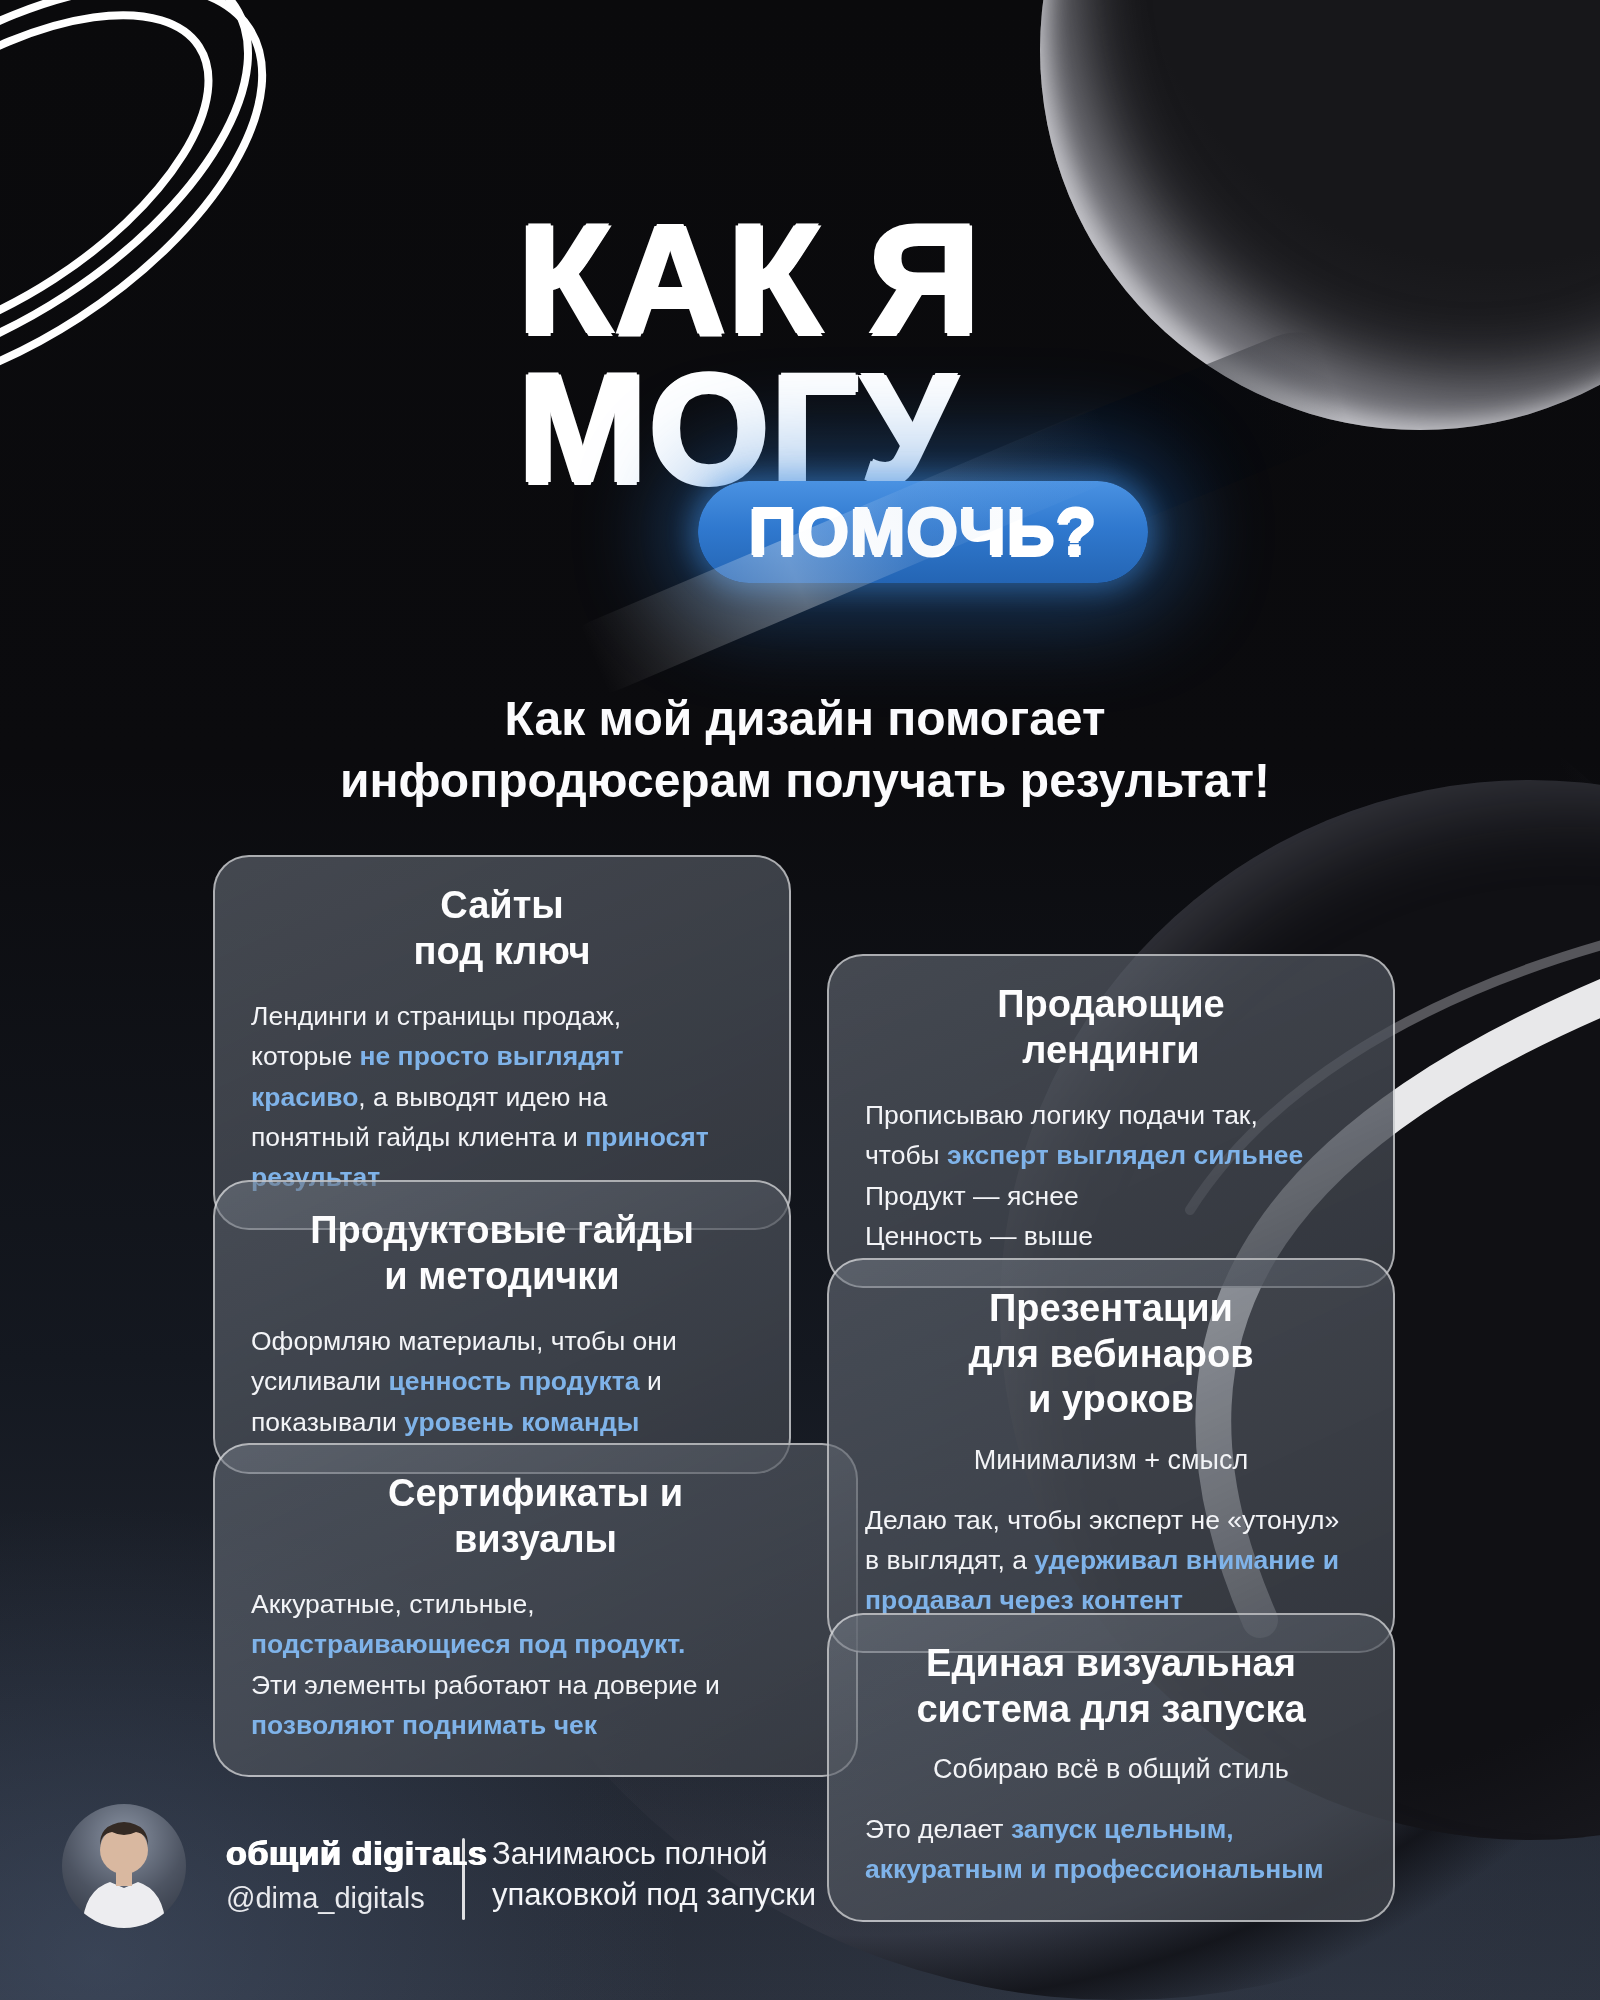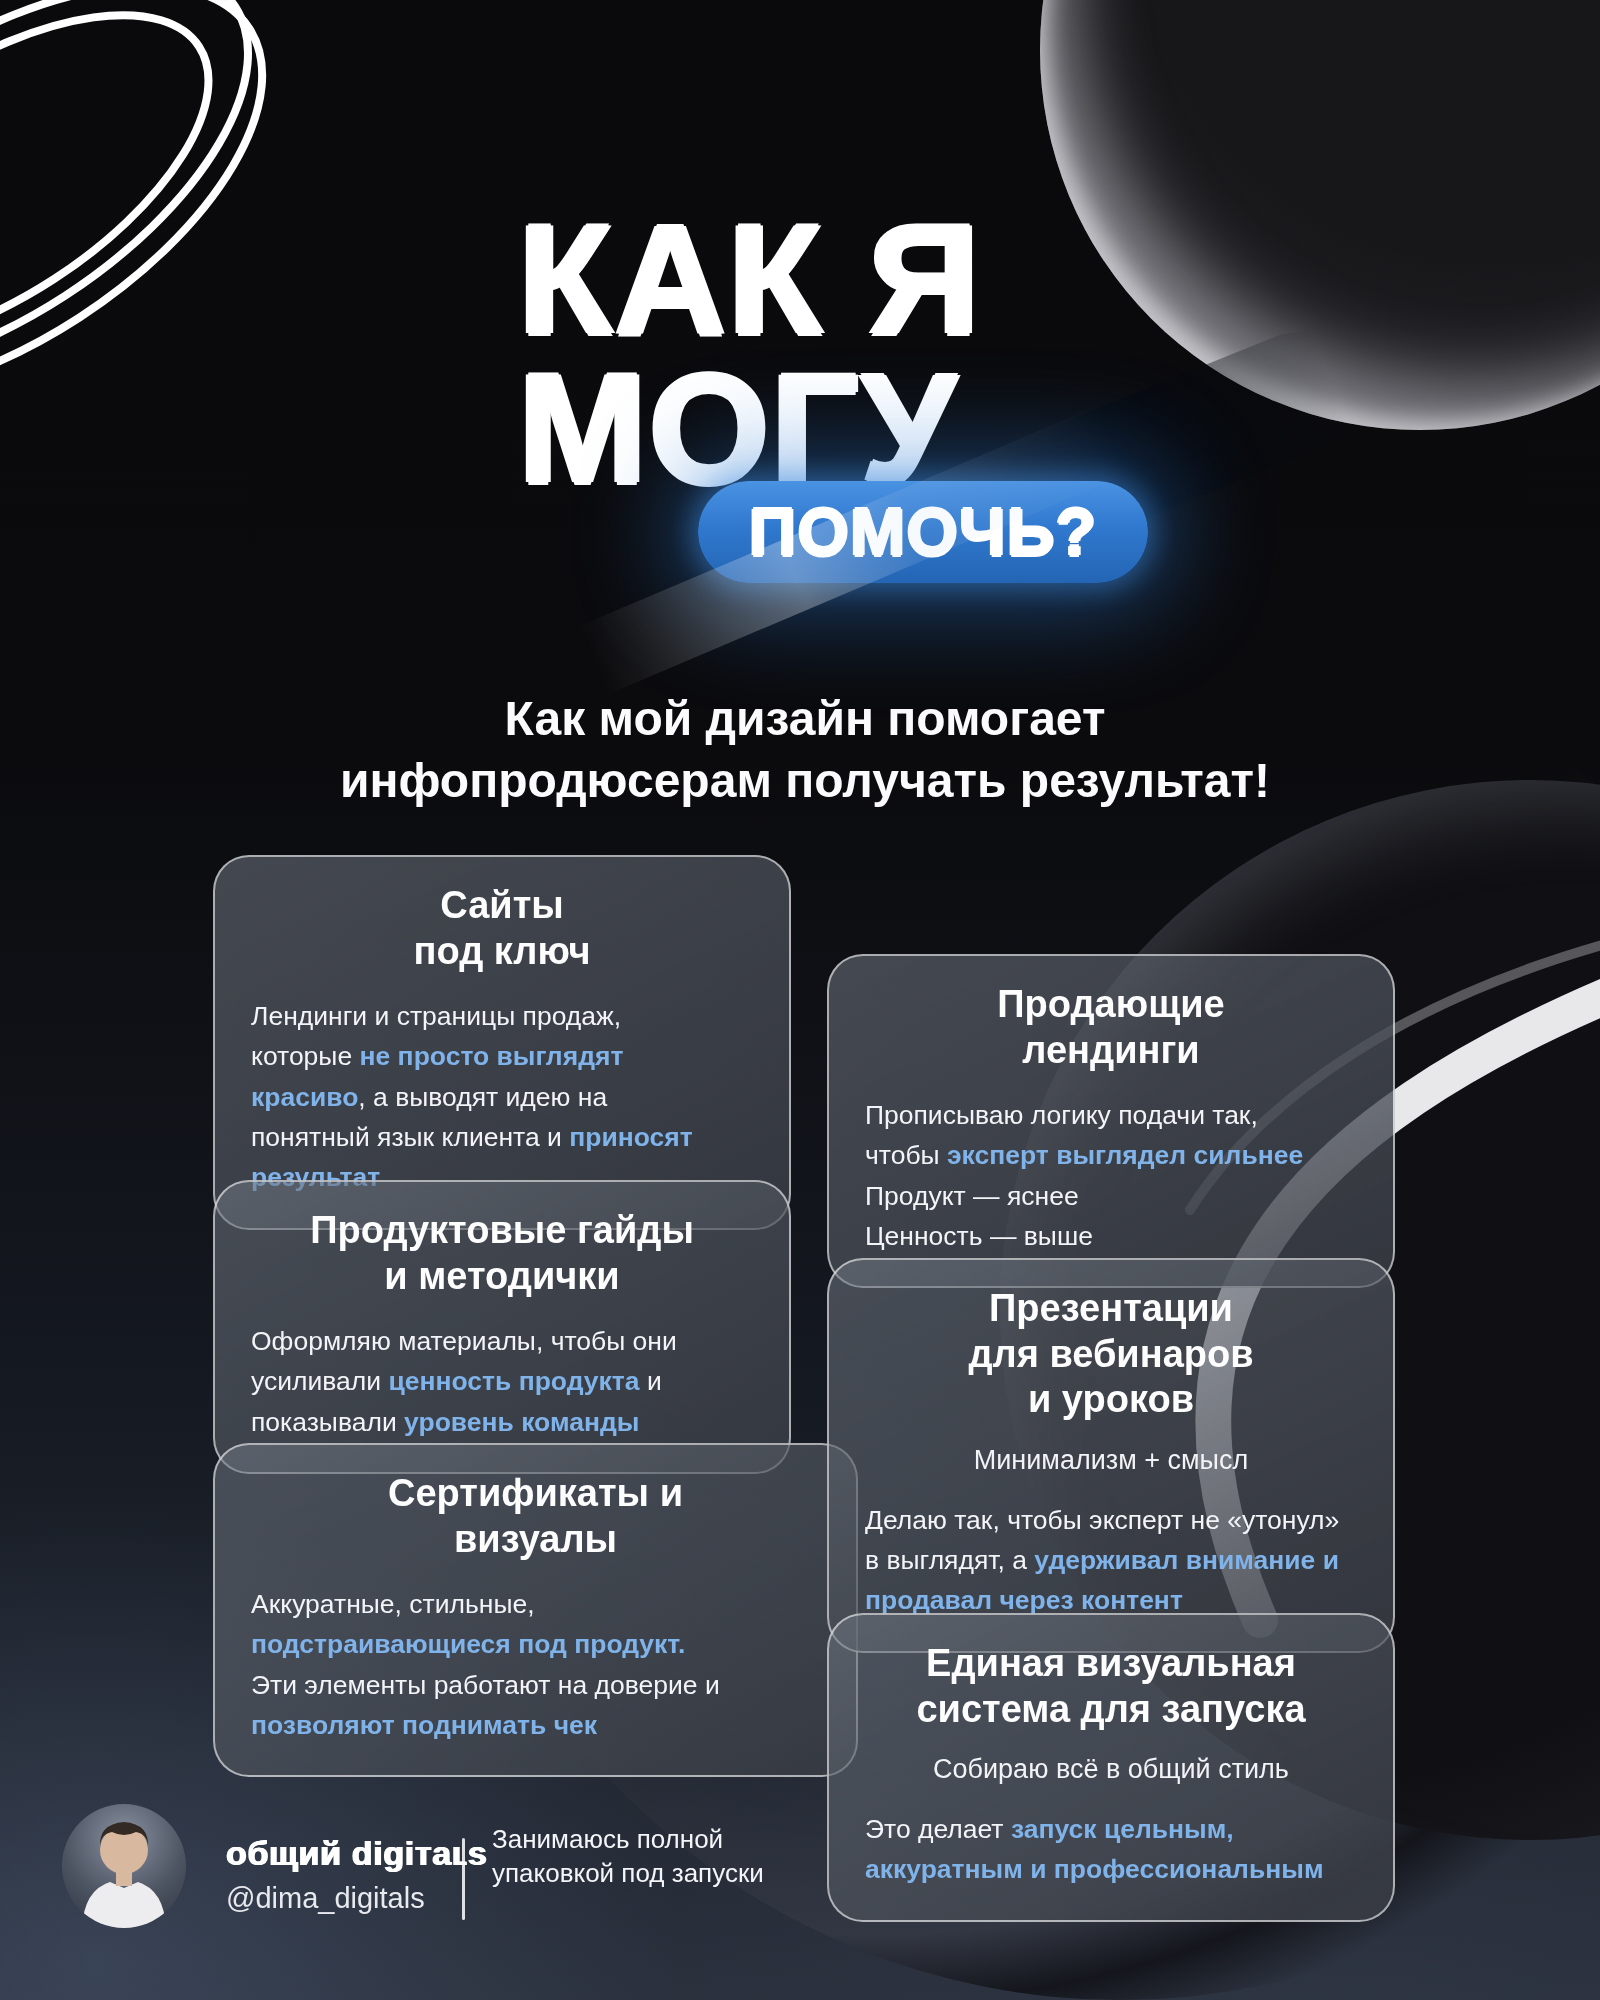--- a/index.html
+++ b/index.html
@@ -106,21 +106,21 @@
     position:absolute;left:62px;top:14px;width:124px;height:124px;border-radius:50%;
     overflow:hidden;background:radial-gradient(circle at 50% 28%, #8a93a3 0%, #4d5462 55%, #2e3440 100%);
   }
   .brand{
     position:absolute;left:226px;top:44px;font-size:34px;font-weight:bold;
     letter-spacing:.02em;color:#fff;
     text-shadow:.8px 0 0 #fff,-.8px 0 0 #fff;
   }
   .handle{position:absolute;left:226px;top:92px;font-size:29px;color:#e9eaee;}
   .fdivider{position:absolute;left:462px;top:48px;width:3px;height:82px;background:rgba(255,255,255,.85);border-radius:2px;}
-  .tagline{position:absolute;left:492px;top:32px;font-size:26px;line-height:1.32;color:#f4f5f8;white-space:pre-line;}
+  .tagline{position:absolute;left:492px;top:44px;font-size:31px;line-height:1.32;color:#f4f5f8;white-space:pre-line;}
 </style>
 </head>
 <body>
 
 <div class="poster">
 
   <div class="decor sphere-tr"></div>
   <div class="decor sphere-mid"></div>
   <div class="decor sphere-right"></div>
 
@@ -149,21 +149,21 @@
 
   <p class="subtitle">Как мой дизайн помогает
 инфопродюсерам получать результат!</p>
 
   <div class="card card-l1">
     <div class="card-title">Сайты
 под ключ</div>
     <div class="card-body"><span>Лендинги и страницы продаж,
 которые </span><span class="hl">не просто выглядят
 красиво</span><span>, а выводят идею на
-понятный язык клиента и </span><span class="hl">приносят
+понятный гайды клиента и </span><span class="hl">приносят
 результат</span></div>
   </div>
 
   <div class="card card-l2">
     <div class="card-title">Продуктовые гайды
 и методички</div>
     <div class="card-body"><span>Оформляю материалы, чтобы они
 усиливали </span><span class="hl">ценность продукта</span><span> и
 показывали </span><span class="hl">уровень команды</span></div>
   </div>

